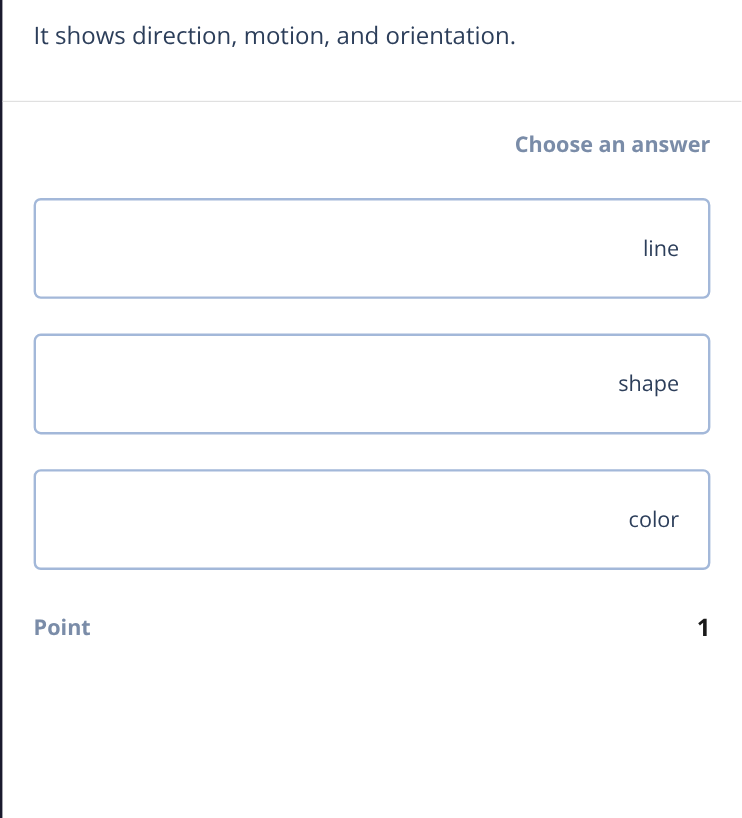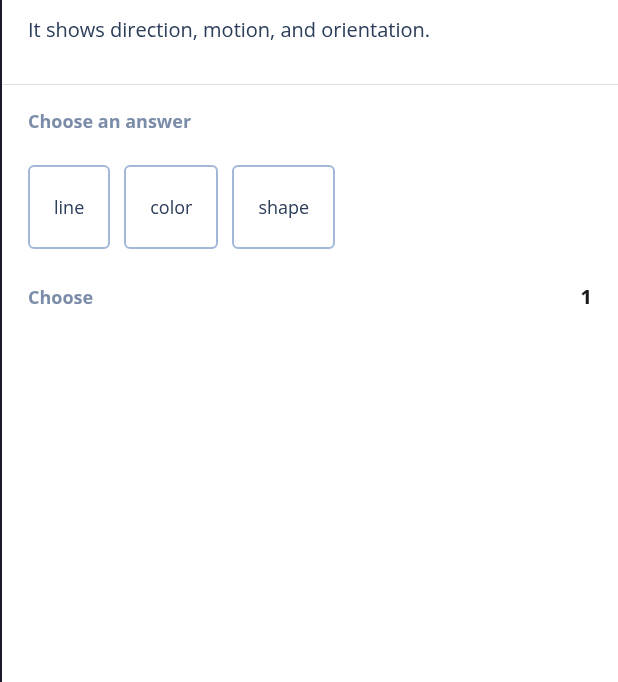--- a/index.html
+++ b/index.html
@@ -24,31 +24,32 @@
       font-weight: 400;
       line-height: 1.4;
     }
     .divider {
       border: none;
       border-top: 1px solid #e0e0e0;
       margin: 0;
     }
     .answer-section {
       padding: 24px 26px 0 26px;
+      text-align: right;
     }
     .choose-label {
       font-size: 18px;
       font-weight: 700;
       color: #7a8ca8;
       margin-bottom: 18px;
     }
     .answer-options {
       display: flex;
-      flex-direction: row;
-      gap: 14px;
+      flex-direction: column;
+      gap: 29px;
       margin-top: 32px;
     }
     .answer-option {
       border: 2px solid #a3b8d9;
       border-radius: 6px;
       padding: 28px 24px;
       font-size: 18px;
       color: #2c3e5a;
       cursor: pointer;
       background: #ffffff;
@@ -79,24 +80,24 @@
 
 <hr class="divider">
 
 <div class="answer-section">
   <div class="choose-label">Choose an answer</div>
   <div class="answer-options">
     <div class="answer-option">
       <span>line</span>
     </div>
     <div class="answer-option">
-      <span>color</span>
+      <span>shape</span>
     </div>
     <div class="answer-option">
-      <span>shape</span>
+      <span>color</span>
     </div>
   </div>
 </div>
 
 <div class="point-section">
-  <div class="point-label">Choose</div>
+  <div class="point-label">Point</div>
   <div class="point-value">1</div>
 </div>
 
 </body></html>

